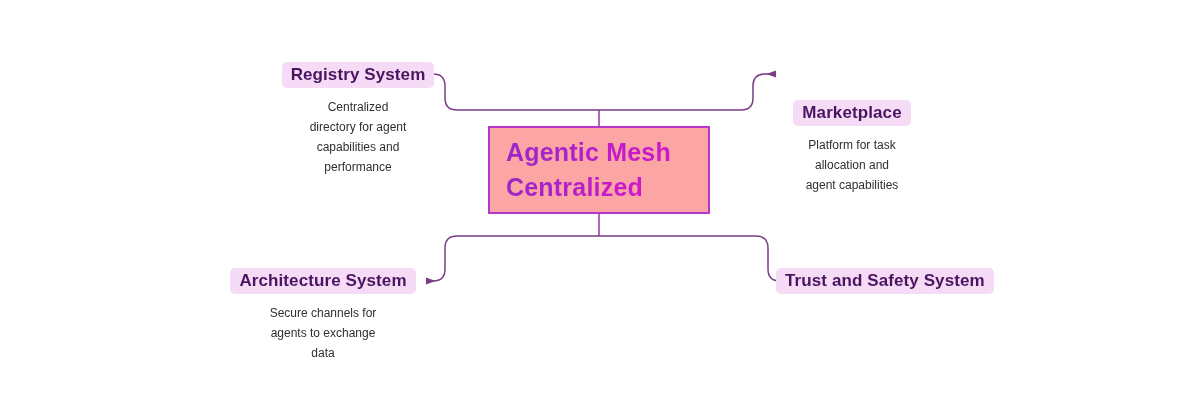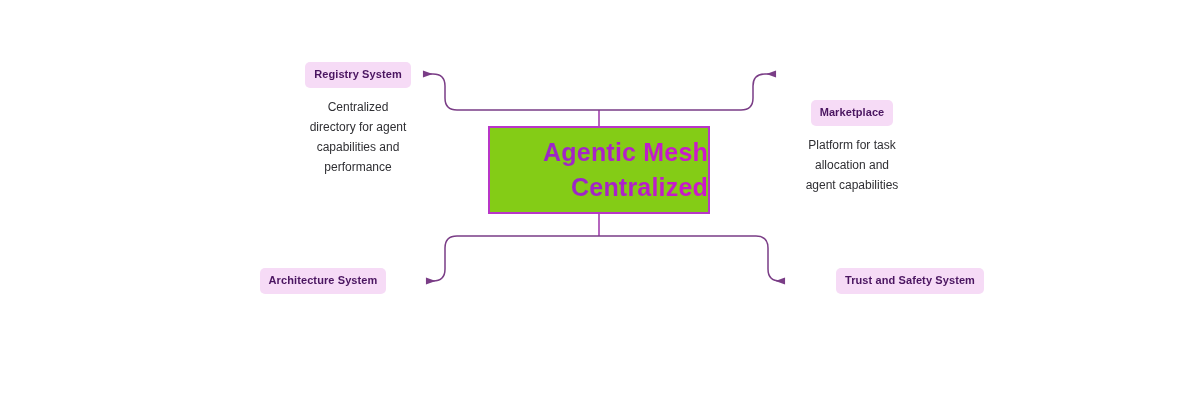--- a/index.html
+++ b/index.html
@@ -29,24 +29,24 @@
 
   
   .center-node {
     position: absolute;
     left: 488px;
     top: 126px;
     width: 222px;
     height: 88px;
     box-sizing: border-box;
     border: 2px solid #b836c8;
-    background: #84cc16;
+    background: #fca5a5;
     display: flex;
     flex-direction: column;
-    align-items: flex-end;
+    align-items: flex-start;
     justify-content: center;
     z-index: 3;
     padding-left: 16px;
   }
   .center-line {
     font-size: 25px;
     font-weight: bold;
     letter-spacing: 0.2px;
     line-height: 35px;
     background-image: linear-gradient(100deg, #9a27c6 0%, #aa22ca 35%, #c41bc9 70%, #cf17cd 100%);
@@ -59,21 +59,21 @@
 
   
   .branch {
     position: absolute;
     z-index: 2;
   }
   .branch-label {
     display: inline-block;
     background: #f6dbf6;
     color: #4a1560;
-    font-size: 11px;
+    font-size: 17px;
     font-weight: bold;
     letter-spacing: 0.1px;
     padding: 4px 9px 5px 9px;
     border-radius: 5px;
     white-space: nowrap;
     line-height: 17px;
   }
   .branch-desc {
     color: #2f2f33;
     font-size: 12px;
@@ -132,19 +132,22 @@
 
   <div class="branch tr">
     <div class="branch-label">Marketplace</div>
     <div class="branch-desc">Platform for task
 allocation and
 agent capabilities</div>
   </div>
 
   <div class="branch bl">
     <div class="branch-label">Architecture System</div>
+    <div class="branch-desc">Secure channels for
+agents to exchange
+data</div>
   </div>
 
   <div class="branch br">
     <div class="branch-label">Trust and Safety System</div>
   </div>
 
 </div>
 
 </body></html>

